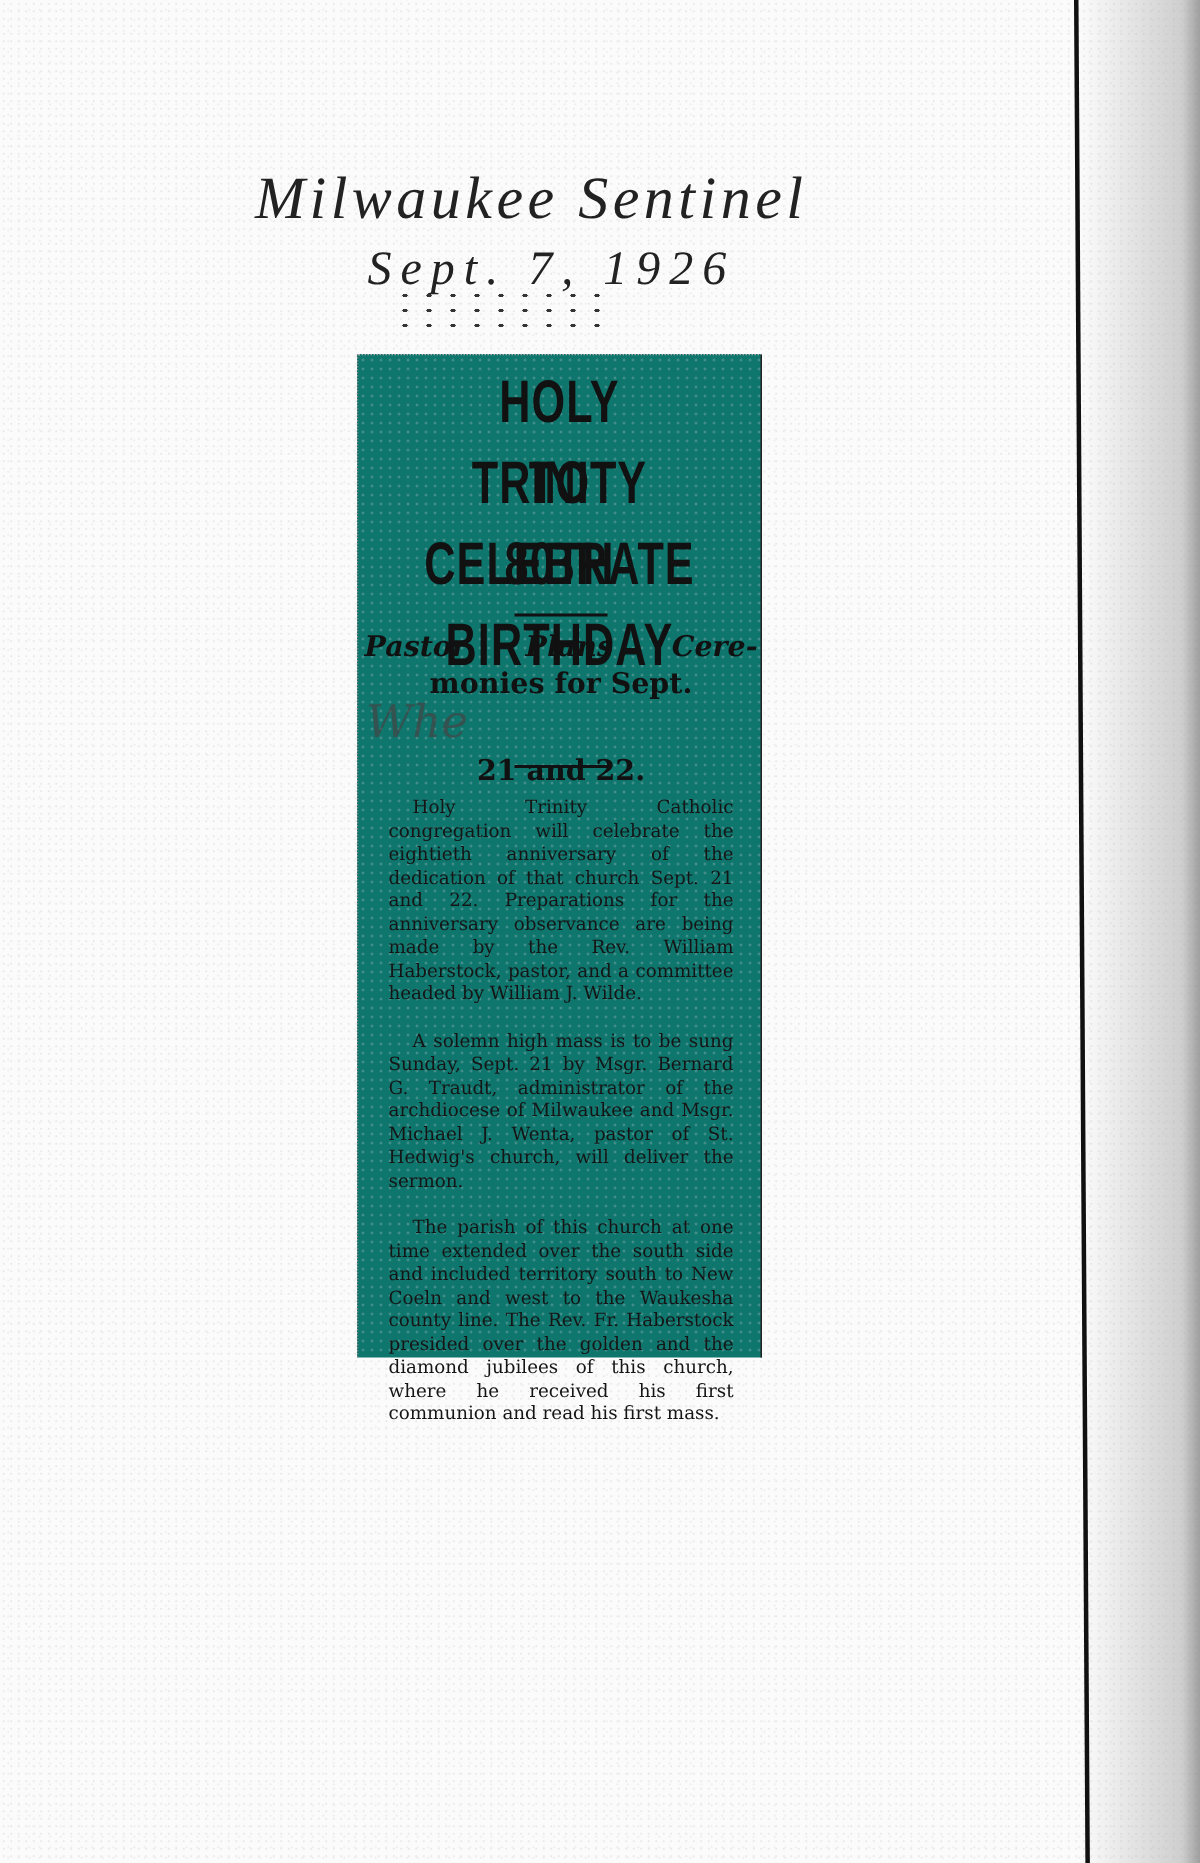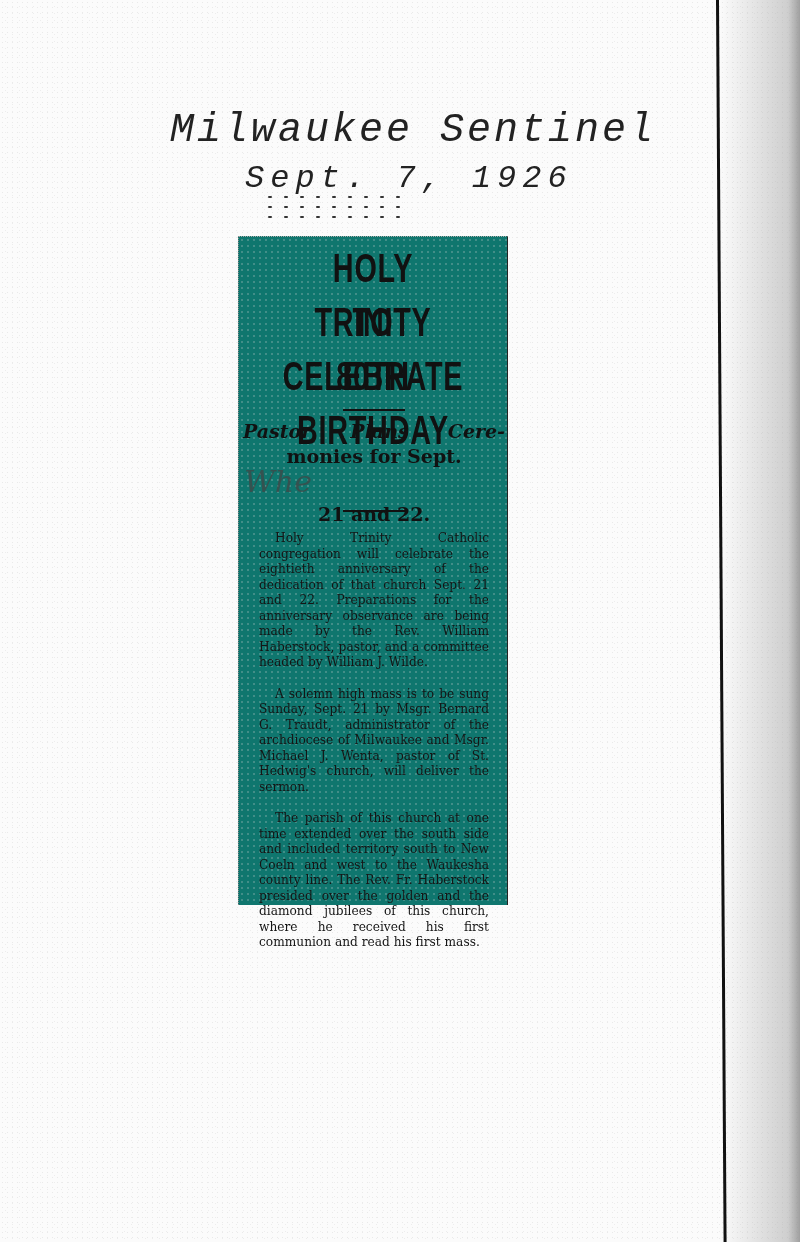--- a/index.html
+++ b/index.html
@@ -19,21 +19,21 @@
     }
     .right-shade {
       position: absolute; top: 0; right: 0; width: 80px; height: 1242px;
       background: linear-gradient(to right, rgba(200,200,200,0.0), rgba(170,170,170,0.55) 85%, rgba(120,120,120,0.7));
     }
     .fold-line {
       position: absolute; top: 0; left: 716px; width: 3px; height: 1242px;
       background: #111; transform: skewX(0.35deg); transform-origin: top left;
     }
     .handwritten {
-      position: absolute; font-family: Liberation Mono, monospace; font-style: italic;
+      position: absolute; font-family: Liberation Serif, serif; font-style: italic;
       color: #222; font-weight: normal; letter-spacing: 3px;
     }
     .hw-paper { top: 108px; left: 170px; font-size: 40px; }
     .hw-date { top: 160px; left: 245px; font-size: 32px; letter-spacing: 6px; }
     .dots {
       position: absolute; top: 192px; left: 262px; width: 150px; height: 32px;
       background-image: radial-gradient(#111 1.6px, transparent 2px);
       background-size: 16px 10px;
       opacity: 0.85;
     }

